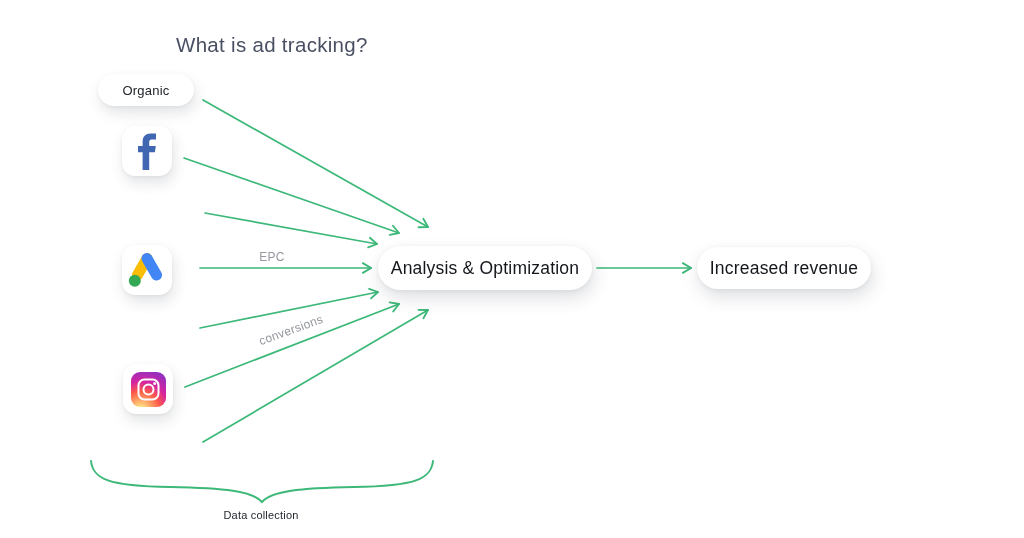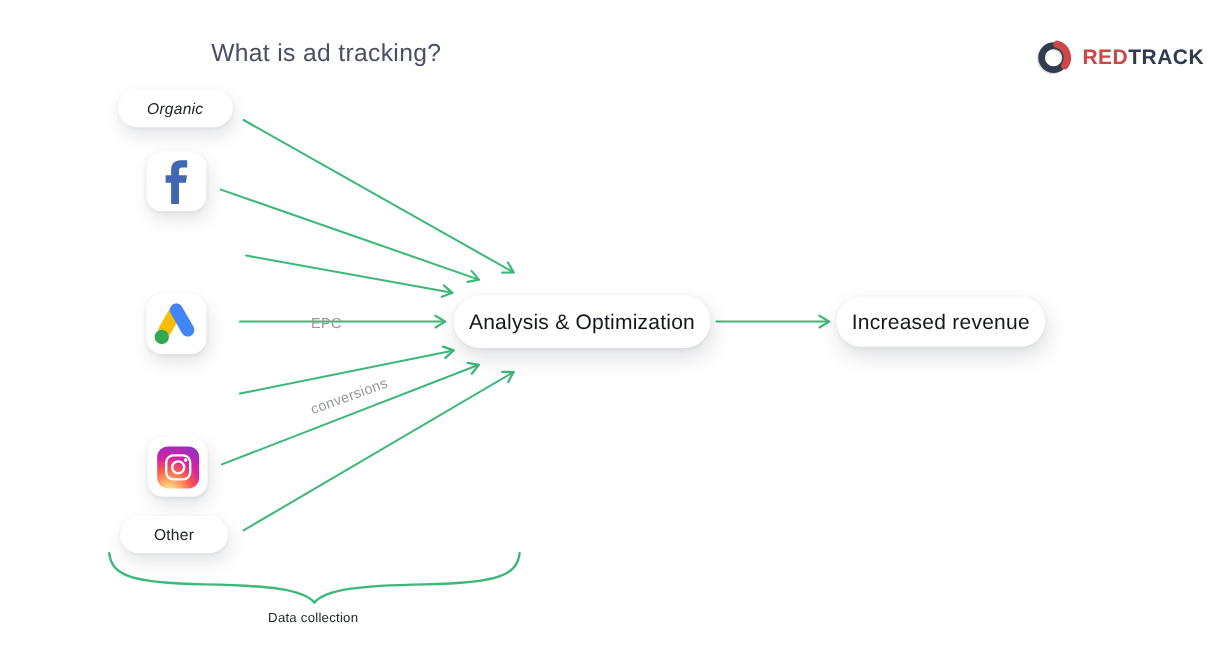--- a/index.html
+++ b/index.html
@@ -35,21 +35,21 @@
     justify-content: center;
     z-index: 2;
   }
   .pill {
     border-radius: 17px;
     font-size: 13px;
     font-weight: 500;
     color: #20242a;
     letter-spacing: 0.2px;
   }
-  .pill-organic   { left:  98px; top:  74px; width: 96px; height: 32px; font-style: italic; }
+  .pill-organic   { left:  98px; top:  74px; width: 96px; height: 32px; }
   .pill-referrals { left:  98px; top: 192px; width: 96px; height: 32px; }
   .pill-banner    { left:  97px; top: 312px; width: 96px; height: 32px; }
   .pill-other     { left: 100px; top: 430px; width: 90px; height: 31px; }
   .icon-card {
     width: 50px; height: 50px;
     border-radius: 13px;
   }
   .card-facebook  { left: 122px; top: 126px; }
   .card-googleads { left: 122px; top: 245px; }
   .card-instagram { left: 123px; top: 364px; }
@@ -70,21 +70,21 @@
   .node-analysis { left: 378px; top: 246px; width: 214px; height: 44px; }
   .node-revenue  { left: 697px; top: 247px; width: 174px; height: 42px; }
   .edge-label {
     position: absolute;
     font-size: 12px;
     color: #95989e;
     letter-spacing: 0.3px;
     z-index: 2;
     text-align: center;
   }
-  .label-epc { left: 252px; top: 250px; width: 40px; margin-top: 12px; }
+  .label-epc { left: 252px; top: 250px; width: 40px; }
   .label-conversions {
     left: 248px; top: 323px; width: 86px;
     transform: rotate(-20deg);
   }
   .data-collection {
     position: absolute;
     left: 186px; top: 509px; width: 150px;
     text-align: center;
     font-size: 11px;
     font-weight: 500;
@@ -138,30 +138,20 @@
       <line x1="185" y1="387" x2="399" y2="304" marker-end="url(#ah)"></line>
       <line x1="203" y1="442" x2="428" y2="310" marker-end="url(#ah)"></line>
       <line x1="597" y1="268" x2="691" y2="268" marker-end="url(#ah)"></line>
       <path stroke-width="2" d="M 91 461 C 93 479, 108 486, 170 487 C 225 488, 252 491, 262 502
                C 272 491, 299 488, 354 487 C 416 486, 431 479, 433 461"></path>
     </g>
   </svg>
 
   <div class="page-title">What is ad tracking?</div>
 
-  <div class="brand">
-    <svg width="34" height="34" viewBox="0 0 34 34">
-      <circle cx="15" cy="19" r="10" fill="none" stroke="#d9dbde" stroke-width="5.5"></circle>
-      <circle cx="16" cy="18" r="10" fill="none" stroke="#323c4e" stroke-width="5.5"></circle>
-      <path d="M19 6.9 A11.5 11.5 0 0 1 25.4 24.6" fill="none" stroke="#cf4647" stroke-width="6.2" stroke-linecap="round"></path>
-    </svg>
-    <div class="brand-text">
-      <span class="brand-red">RED</span><span class="brand-track">TRACK</span>
-    </div>
-  </div>
 
   <div class="pill pill-organic">
     <span>Organic</span>
   </div>
 
   <div class="icon-card card-facebook">
     <svg width="50" height="50" viewBox="0 0 50 50">
       <path fill="#4267b2" d="M34 13.5h-4.4c-1.6 0-2.4.9-2.4 2.7V20h6.6l-.9 6.2h-5.7V44h-6.6V26.2H16V20h4.6v-4.3c0-5.1 3-8.2 8-8.2H34v6z"></path>
     </svg>
   </div>
@@ -179,23 +169,20 @@
   <div class="icon-card card-instagram">
     <div class="ig-tile">
       <svg width="35" height="35" viewBox="0 0 35 35">
         <rect x="7.5" y="7.5" width="20" height="20" rx="6" fill="none" stroke="#ffffff" stroke-width="2"></rect>
         <circle cx="17.5" cy="17.5" r="5" fill="none" stroke="#ffffff" stroke-width="2"></circle>
         <circle cx="23.7" cy="11.4" r="1.5" fill="#ffffff"></circle>
       </svg>
     </div>
   </div>
 
-  <div class="pill pill-other">
-    <span>Other</span>
-  </div>
 
   <div class="edge-label label-epc">EPC</div>
   <div class="edge-label label-conversions">conversions</div>
 
   <div class="node node-revenue">
     <span>Increased revenue</span>
   </div>
   <div class="node node-analysis">
     <span>Analysis &amp; Optimization</span>
   </div>

